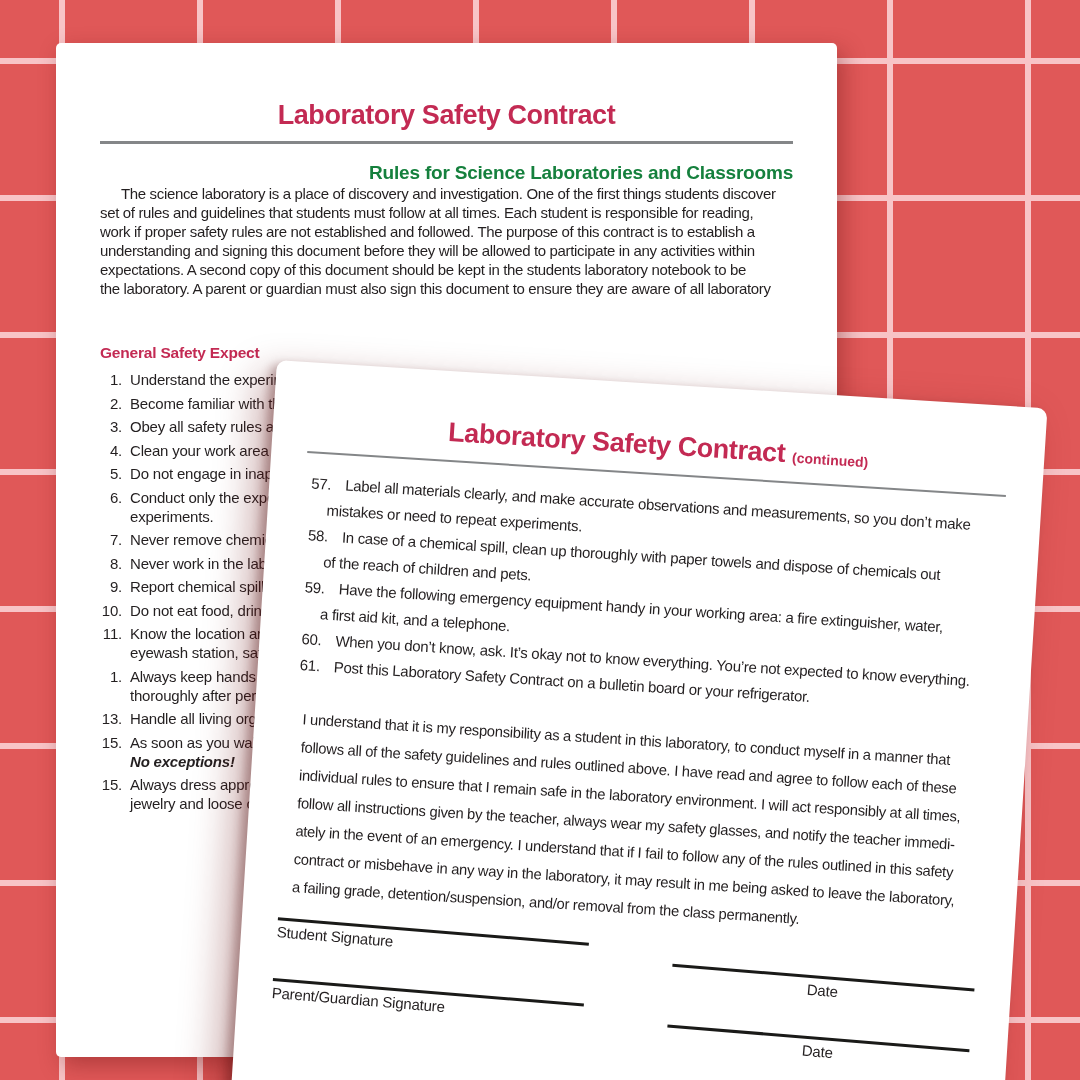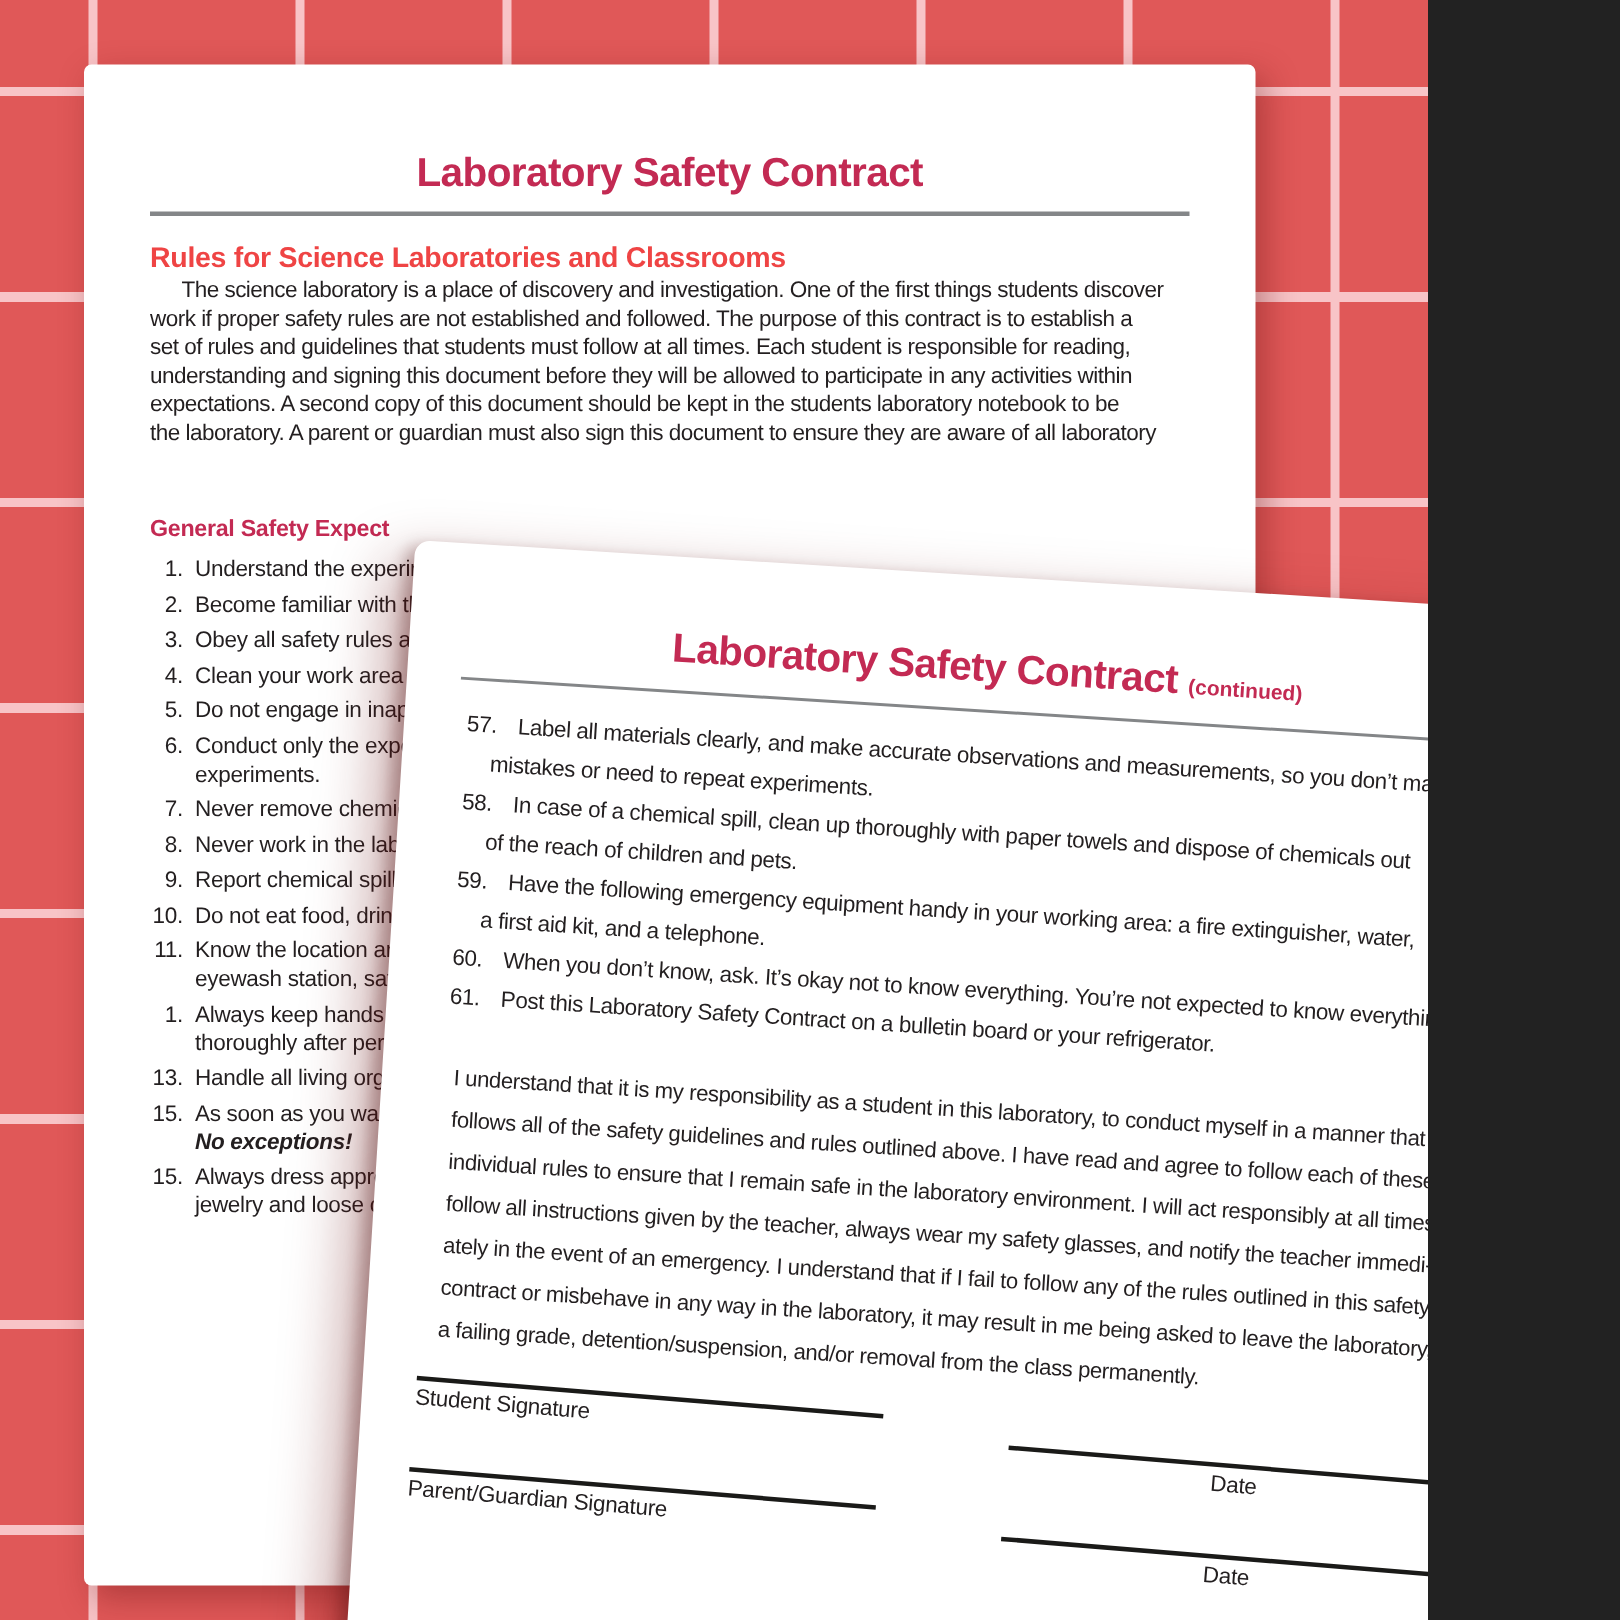--- a/index.html
+++ b/index.html
@@ -1,17 +1,17 @@
 <!DOCTYPE html>
 <html><head>
 <meta charset="utf-8">
 <style>
   html,body{margin:0;padding:0;background:#222;}
   .canvas{
-    position:relative;width:952px;height:1080px;overflow:hidden;
+    position:relative;width:1080px;height:1080px;overflow:hidden;
     background-color:#e05858;
     background-image:
       repeating-linear-gradient(to right,#f8c4c7 0 6px,transparent 6px 138px),
       repeating-linear-gradient(to bottom,#f8c4c7 0 6px,transparent 6px 137px);
     background-position:59px 0,0 58px;
     font-family:"Liberation Sans",sans-serif;
     color:#231f20;
   }
   .page{position:absolute;background:#ffffff;}
   .page1{
@@ -30,21 +30,21 @@
   .doc-title{
     margin:0;text-align:center;font-weight:bold;font-size:27px;letter-spacing:-.4px;
     color:#c32a53;
   }
   .page1 .doc-title{padding-top:57px;}
   .page2 .doc-title{padding-top:46px;}
   .continued{font-size:14px;letter-spacing:0;}
   .rule{height:0;border:none;border-top:3px solid #848688;margin:10px 0 0 0;}
   .page2 .rule{border-top-width:2px;margin-top:12px;}
   .subtitle{
-    margin:18px 0 0 0;text-align:left;font-weight:bold;font-size:19px;color:#ef4444;
+    margin:18px 0 0 0;text-align:right;font-weight:bold;font-size:19px;color:#15803d;
     letter-spacing:-.2px;
   }
   .intro{font-size:15px;line-height:19px;letter-spacing:-.35px;}
   .intro .line{white-space:nowrap;overflow:hidden;}
   .intro .line:first-child{padding-left:21px;}
   .section-heading{
     margin:46px 0 0 0;font-size:15.5px;font-weight:bold;color:#c32a53;letter-spacing:-.2px;
     white-space:nowrap;
   }
   .rules1{margin:8px 0 0 0;padding:0;list-style:none;font-size:15px;line-height:19px;letter-spacing:-.2px;}
@@ -72,22 +72,22 @@
 <body>
 
 <div class="canvas">
 
   <section class="page page1">
     <h1 class="doc-title">Laboratory Safety Contract</h1>
     <hr class="rule">
     <h2 class="subtitle">Rules for Science Laboratories and Classrooms</h2>
     <div class="intro" id="p1-intro">
         <div class="line">The science laboratory is a place of discovery and investigation. One of the first things students discover</div>
+        <div class="line">set of rules and guidelines that students must follow at all times. Each student is responsible for reading,</div>
         <div class="line">work if proper safety rules are not established and followed. The purpose of this contract is to establish a</div>
-        <div class="line">set of rules and guidelines that students must follow at all times. Each student is responsible for reading,</div>
         <div class="line">understanding and signing this document before they will be allowed to participate in any activities within</div>
         <div class="line">expectations. A second copy of this document should be kept in the students laboratory notebook to be</div>
         <div class="line">the laboratory. A parent or guardian must also sign this document to ensure they are aware of all laboratory</div>
       </div>
     <h3 class="section-heading">General Safety Expect</h3>
     <ol class="rules1" id="p1-rules">
         <li>
           <span class="num">1.</span>
           <div class="line">Understand the experim</div>
         </li>

